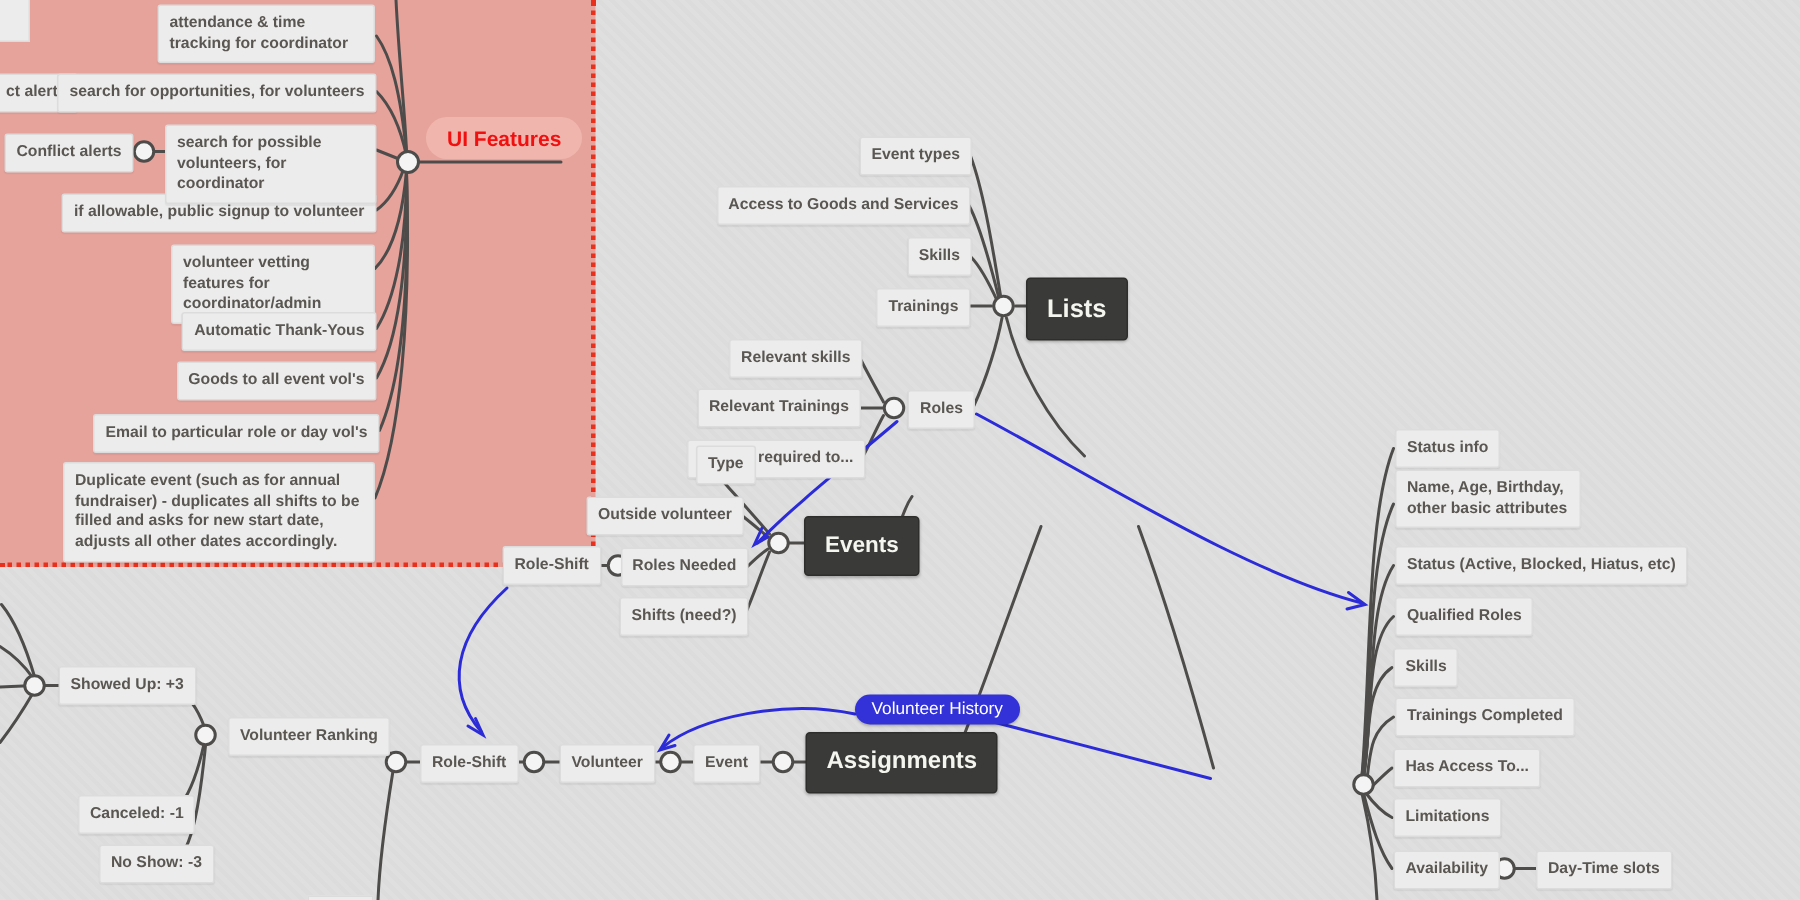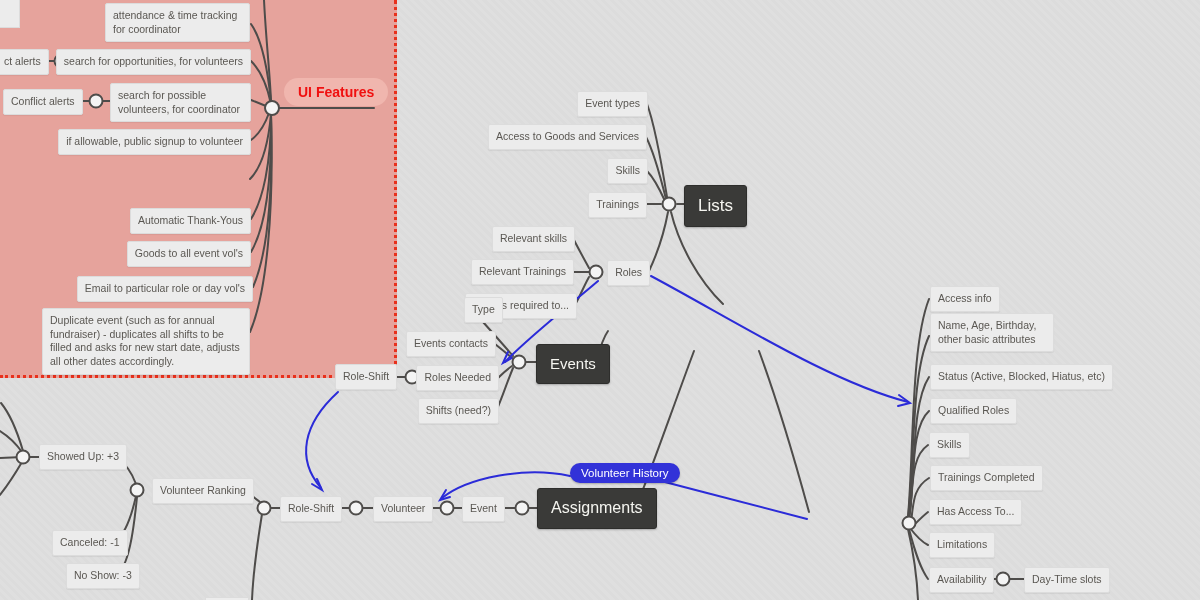--- a/index.html
+++ b/index.html
@@ -15,20 +15,21 @@
     border-right:3px dotted #e8301c;
     border-bottom:3px dotted #e8301c;
   }
   #wires{position:absolute;left:0;top:0;z-index:2;}
   .node{
     position:absolute;z-index:3;box-sizing:border-box;
     background:#ececec;border:1px solid #dcdcdc;border-radius:2px;
     color:#5a5752;font-size:10.5px;line-height:1.3;
     padding:5px 7px;white-space:nowrap;text-align:left;
     box-shadow:0 1px 1px rgba(0,0,0,0.06);
+    font-weight:bold;
   }
   .node.wrap{white-space:normal;}
   .dark{
     background:#3a3a38;border:1px solid #2e2e2c;color:#f5f5f0;border-radius:3px;
     box-shadow:0 1px 2px rgba(0,0,0,0.25);z-index:3;
   }
   .dark.big{font-size:16px;padding:9px 13px;}
   .root-pill{
     position:absolute;z-index:3;background:#c41f1f;color:#ffffff;
     border-radius:25px;font-size:17.5px;padding:13px 26px;white-space:nowrap;
@@ -155,54 +156,55 @@
   <div class="frag" style="left:-4px;top:-4px;width:22px;height:30px;"></div>
   <div class="frag" style="left:205px;top:597px;width:42px;height:8px;"></div>
 
   <div class="branch-pill" style="left:284px;top:78px;">UI Features</div>
   <div class="node wrap" style="right:950px;top:3px;width:145px;">attendance &amp; time tracking for coordinator</div>
   <div class="node" style="left:-4px;top:49px;">ct alerts</div>
   <div class="node" style="right:949px;top:49px;">search for opportunities, for volunteers</div>
   <div class="node" style="left:3px;top:89px;">Conflict alerts</div>
   <div class="node" style="right:949px;top:129px;">if allowable, public signup to volunteer</div>
   <div class="node wrap" style="right:949px;top:83px;width:141px;">search for possible volunteers, for coordinator</div>
+  <div class="node wrap" style="right:950px;top:163px;width:136px;">volunteer vetting features for coordinator/admin</div>
   <div class="node" style="right:949px;top:208px;">Automatic Thank-Yous</div>
   <div class="node" style="right:949px;top:241px;">Goods to all event vol's</div>
   <div class="node" style="right:947px;top:276px;">Email to particular role or day vol's</div>
   <div class="node wrap" style="right:950px;top:308px;width:208px;">Duplicate event (such as for annual fundraiser) - duplicates all shifts to be filled and asks for new start date, adjusts all other dates accordingly.</div>
 
   <div class="node" style="right:552px;top:91px;">Event types</div>
   <div class="node" style="right:553px;top:124px;">Access to Goods and Services</div>
   <div class="node" style="right:552px;top:158px;">Skills</div>
   <div class="node" style="right:553px;top:192px;">Trainings</div>
   <div class="dark big node" style="left:684px;top:185px;font-size:17px;">Lists</div>
   <div class="node" style="right:625px;top:226px;">Relevant skills</div>
   <div class="node" style="right:626px;top:259px;">Relevant Trainings</div>
   <div class="node" style="right:550px;top:260px;">Roles</div>
   <div class="node" style="right:623px;top:293px;">Access required to...</div>
 
   <div class="node" style="left:464px;top:297px;z-index:4;">Type</div>
-  <div class="node" style="right:704px;top:331px;">Events contacts</div>
+  <div class="node" style="right:704px;top:331px;">Outside volunteer</div>
   <div class="node" style="right:701px;top:365px;">Roles Needed</div>
   <div class="node" style="right:701px;top:398px;">Shifts (need?)</div>
   <div class="node" style="left:335px;top:364px;">Role-Shift</div>
   <div class="dark big node" style="left:536px;top:344px;font-size:15px;">Events</div>
 
 
   <div class="node" style="left:39px;top:444px;">Showed Up: +3</div>
   <div class="node" style="left:152px;top:478px;">Volunteer Ranking</div>
   <div class="node" style="left:52px;top:530px;">Canceled: -1</div>
   <div class="node" style="left:51px;top:563px;margin-left:15px;">No Show: -3</div>
   <div class="node" style="left:280px;top:496px;">Role-Shift</div>
   <div class="node" style="left:373px;top:496px;">Volunteer</div>
   <div class="node" style="left:462px;top:496px;">Event</div>
   <div class="dark big node" style="left:537px;top:488px;">Assignments</div>
   <div class="history-pill" style="left:570px;top:463px;">Volunteer History</div>
 
-  <div class="node" style="left:930px;top:286px;">Access info</div>
+  <div class="node" style="left:930px;top:286px;">Status info</div>
   <div class="node wrap" style="left:930px;top:313px;width:124px;">Name, Age, Birthday, other basic attributes</div>
   <div class="node" style="left:930px;top:364px;">Status (Active, Blocked, Hiatus, etc)</div>
   <div class="node" style="left:930px;top:398px;">Qualified Roles</div>
   <div class="node" style="left:929px;top:432px;">Skills</div>
   <div class="node" style="left:930px;top:465px;">Trainings Completed</div>
   <div class="node" style="left:929px;top:499px;">Has Access To...</div>
   <div class="node" style="left:929px;top:532px;">Limitations</div>
   <div class="node" style="left:929px;top:567px;">Availability</div>
   <div class="node" style="left:1024px;top:567px;">Day-Time slots</div>
 

